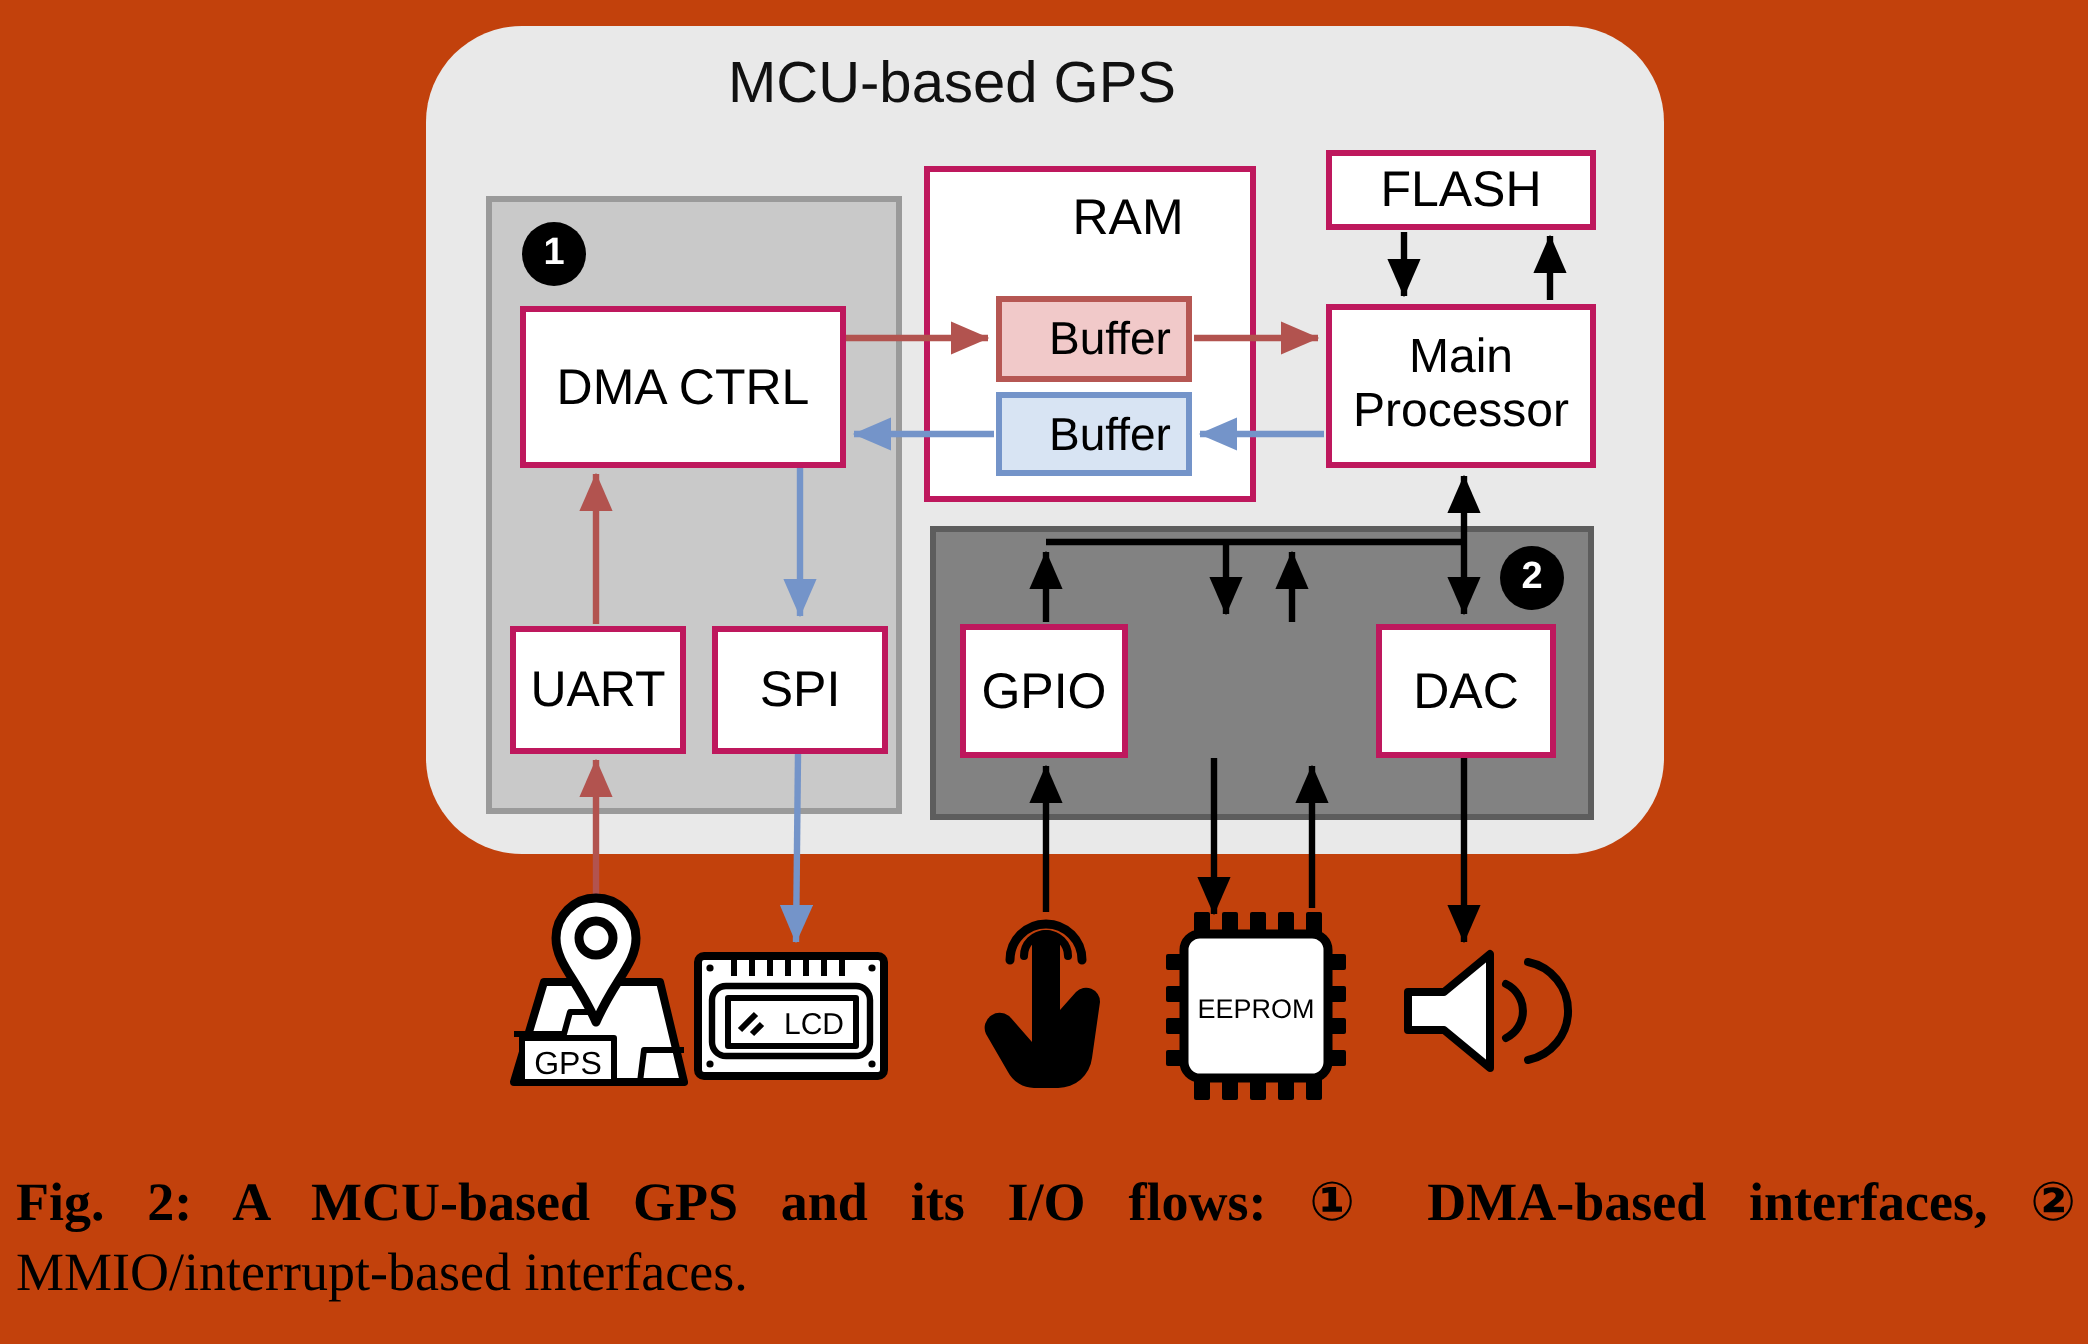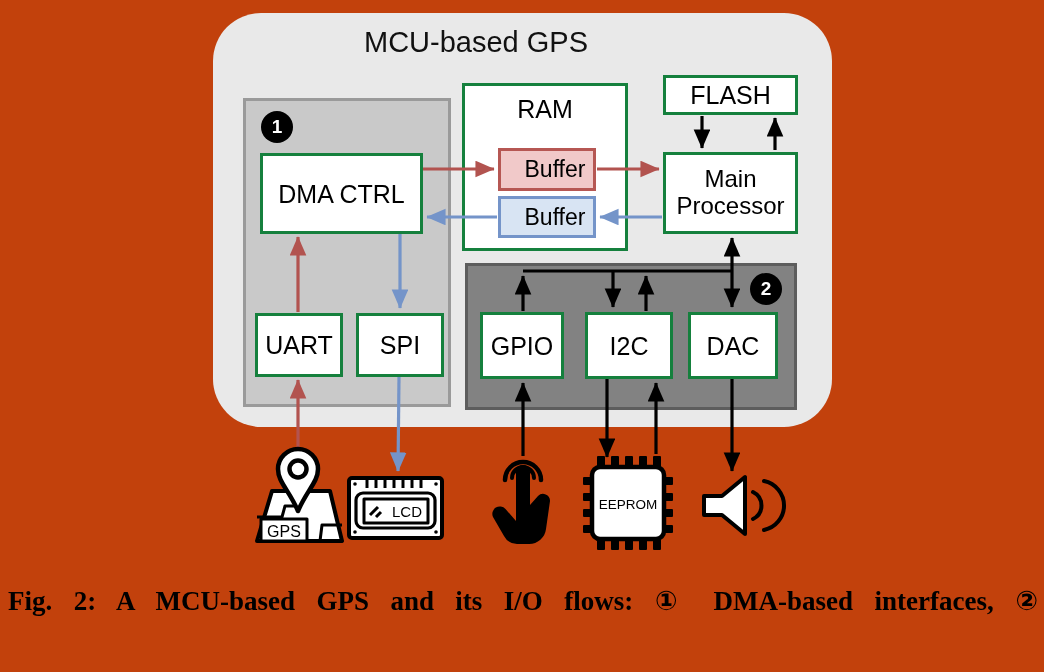--- a/index.html
+++ b/index.html
@@ -5,27 +5,27 @@
   html,body{margin:0;padding:0;background:#fff;}
   .stage{position:relative;width:1044px;height:672px;background:#c2410c;overflow:hidden;
          font-family:"Liberation Sans",sans-serif;}
   .abs{position:absolute;}
   .outer-container{left:213px;top:13px;width:619px;height:414px;background:#e9e9e9;border-radius:48px;}
   .fig-title{left:213px;top:26px;width:526px;text-align:center;font-size:29px;color:#111;}
   .region1{left:243px;top:98px;width:208px;height:309px;background:#c9c9c9;border:3px solid #9a9a9a;box-sizing:border-box;}
   .region2{left:465px;top:263px;width:332px;height:147px;background:#828282;border:3px solid #5d5d5d;box-sizing:border-box;}
   .badge{width:32px;height:32px;border-radius:50%;background:#000;color:#fff;
          display:flex;align-items:center;justify-content:center;font-size:19px;font-weight:bold;}
-  .box{background:#fff;border:3px solid #15803d;box-sizing:border-box;display:flex;
+  .box{background:#fff;border:3px solid #be185d;box-sizing:border-box;display:flex;
        align-items:center;justify-content:center;font-size:25px;color:#000;text-align:center;line-height:1.12;}
   .buffer{border-width:3px;border-style:solid;box-sizing:border-box;display:flex;
           align-items:center;justify-content:center;font-size:23px;color:#000;padding-left:16px;}
   .buffer-rx{background:#f1c9c9;border-color:#b65753;}
   .buffer-tx{background:#d8e4f3;border-color:#7494c9;}
-  .ram-label{display:flex;align-items:center;justify-content:center;font-size:25px;color:#000;}
+  .ram-label{display:flex;align-items:center;justify-content:center;font-size:25px;color:#000;padding-left:19px;}
   svg.overlay{position:absolute;left:0;top:0;pointer-events:none;}
   .caption{position:absolute;left:8px;width:1030px;font-family:"Liberation Serif","DejaVu Serif","DejaVu Sans",serif;
            font-size:27px;color:#000;line-height:35px;}
   .caption-l1{top:584px;text-align:justify;text-align-last:justify;font-weight:bold;}
   .caption-l2{top:619px;text-align:left;}
 </style>
 </head>
 <body>
 
 <div class="stage">
@@ -41,21 +41,20 @@
   <div class="abs box" style="left:260px;top:153px;width:163px;height:81px;">DMA CTRL</div>
   <div class="abs box" style="left:462px;top:83px;width:166px;height:168px;align-items:flex-start;"></div>
   <div class="abs ram-label" style="left:462px;top:92px;width:166px;height:34px;">RAM</div>
   <div class="abs buffer buffer-rx" style="left:498px;top:148px;width:98px;height:43px;">Buffer</div>
   <div class="abs buffer buffer-tx" style="left:498px;top:196px;width:98px;height:42px;">Buffer</div>
   <div class="abs box" style="left:663px;top:75px;width:135px;height:40px;">FLASH</div>
   <div class="abs box" style="left:663px;top:152px;width:135px;height:82px;font-size:24px;padding:0 2px;">Main Processor</div>
   <div class="abs box" style="left:255px;top:313px;width:88px;height:64px;">UART</div>
   <div class="abs box" style="left:356px;top:313px;width:88px;height:64px;">SPI</div>
   <div class="abs box" style="left:480px;top:312px;width:84px;height:67px;">GPIO</div>
-  <div class="abs box" style="left:585px;top:312px;width:88px;height:67px;">I2C</div>
   <div class="abs box" style="left:688px;top:312px;width:90px;height:67px;">DAC</div>
 
   <svg class="overlay" width="1044" height="672" viewBox="0 0 1044 672">
     <defs>
       <marker id="ah-red" markerWidth="6.4" markerHeight="5.4" refX="5.8" refY="2.6" orient="auto-start-reverse" markerUnits="strokeWidth">
         <path d="M0,0 L6,2.6 L0,5.2 Z" fill="#b2534f"></path>
       </marker>
       <marker id="ah-blue" markerWidth="6.4" markerHeight="5.4" refX="5.8" refY="2.6" orient="auto-start-reverse" markerUnits="strokeWidth">
         <path d="M0,0 L6,2.6 L0,5.2 Z" fill="#7494c9"></path>
       </marker>
@@ -155,14 +154,15 @@
     </g>
 
     <g stroke="#000" stroke-linejoin="round" stroke-linecap="round">
       <path d="M704,496 h18 l23,-19 v57 l-23,-19 h-18 Z" fill="#fff" stroke-width="4"></path>
       <path d="M753,492 a15,15 0 0 1 0,27" fill="none" stroke-width="4"></path>
       <path d="M764,481 a25,25 0 0 1 0,49" fill="none" stroke-width="4"></path>
     </g>
   </svg>
 
   <div class="caption caption-l1">Fig. 2: A MCU-based GPS and its I/O flows: ① DMA-based interfaces, ②</div>
+  <div class="caption caption-l2">MMIO/interrupt-based interfaces.</div>
 
 </div>
 
 </body></html>

